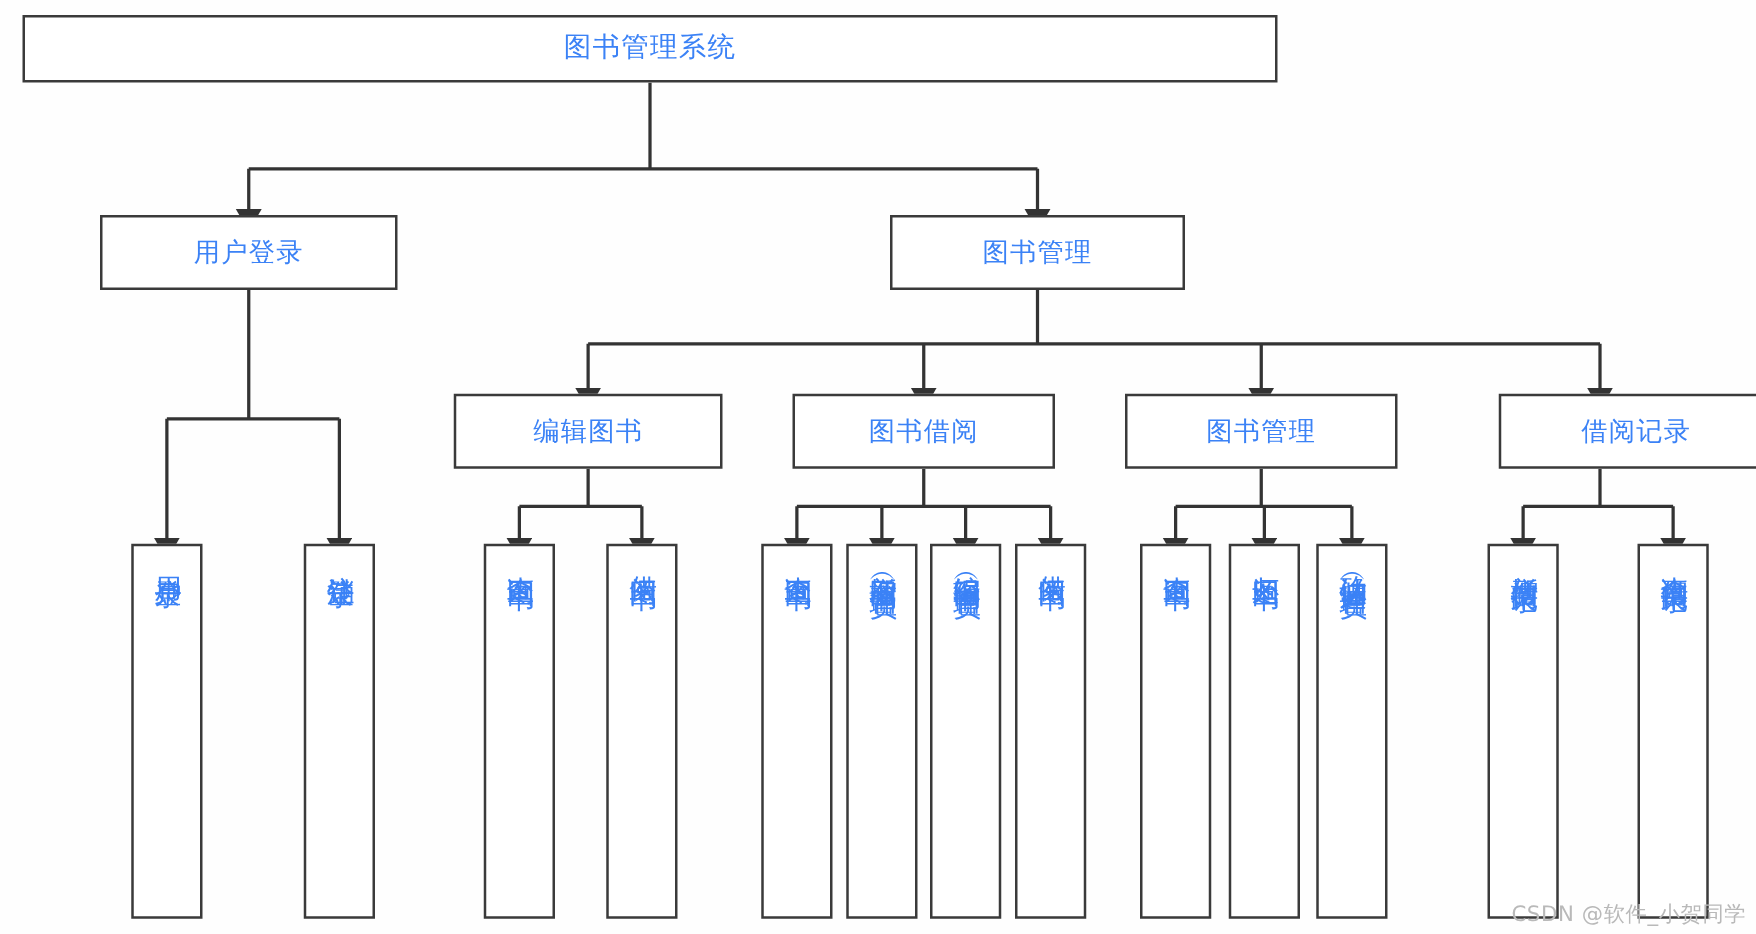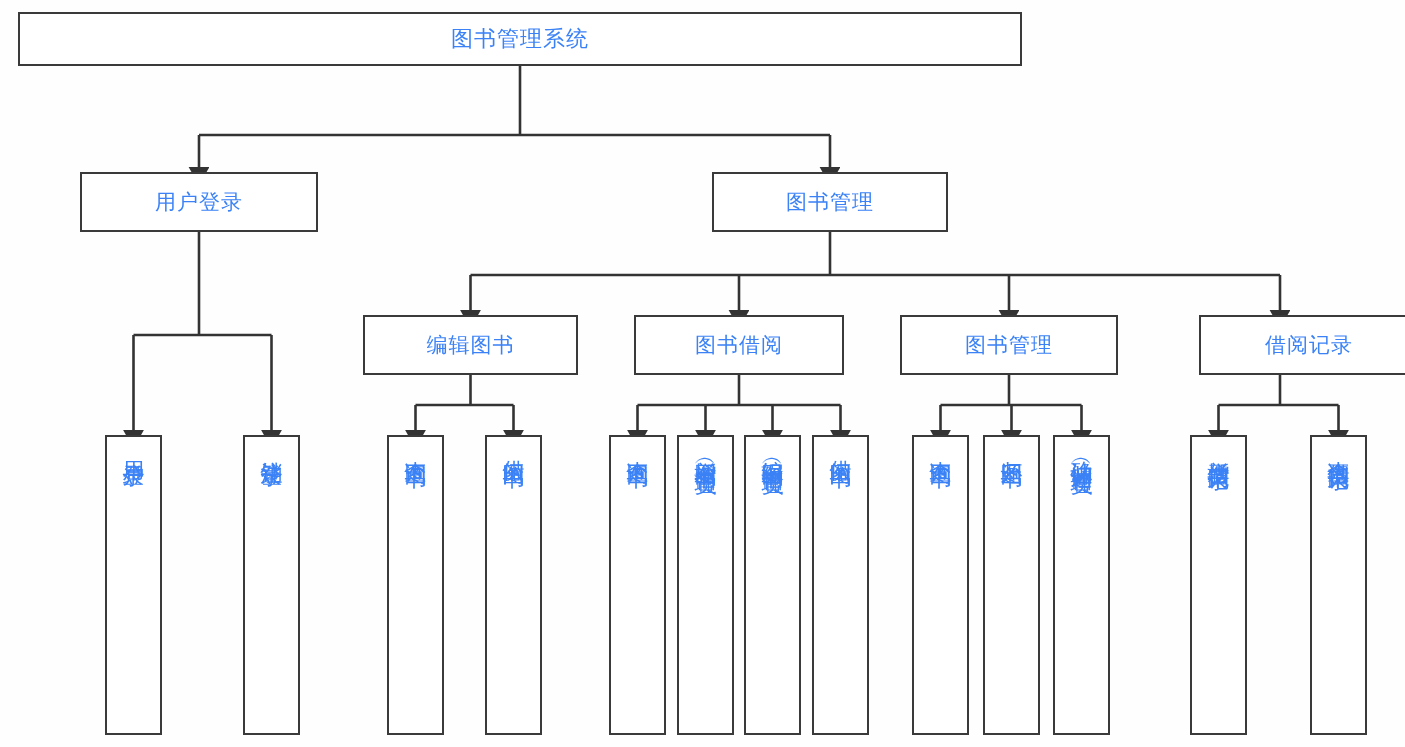--- a/index.html
+++ b/index.html
@@ -183,14 +183,15 @@
         <span class="node-label">确认归还（管理员）</span>
       </div>
       <div class="node vert" style="left: 1190px; top: 435px; width: 57px; height: 300px;">
         <span class="node-label">新增借阅记录</span>
       </div>
       <div class="node vert" style="left: 1310px; top: 435px; width: 57px; height: 300px;">
         <span class="node-label">查询借阅记录</span>
       </div>
     </div>
 
+  <div id="watermark">CSDN @软件_小贺同学</div>
 
 </div>
 
 </body></html>

